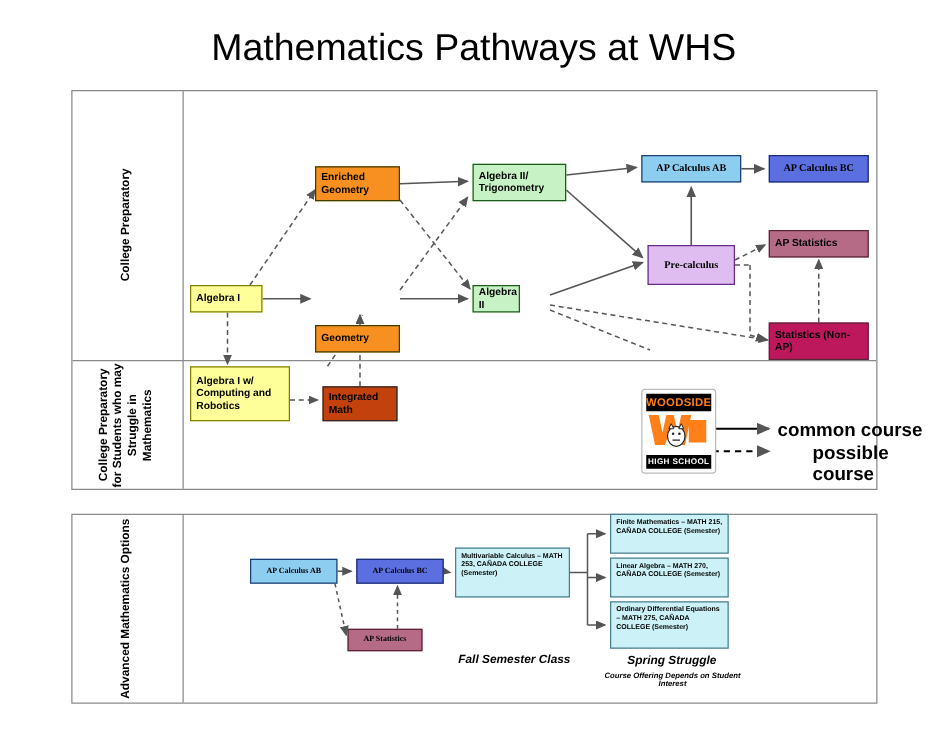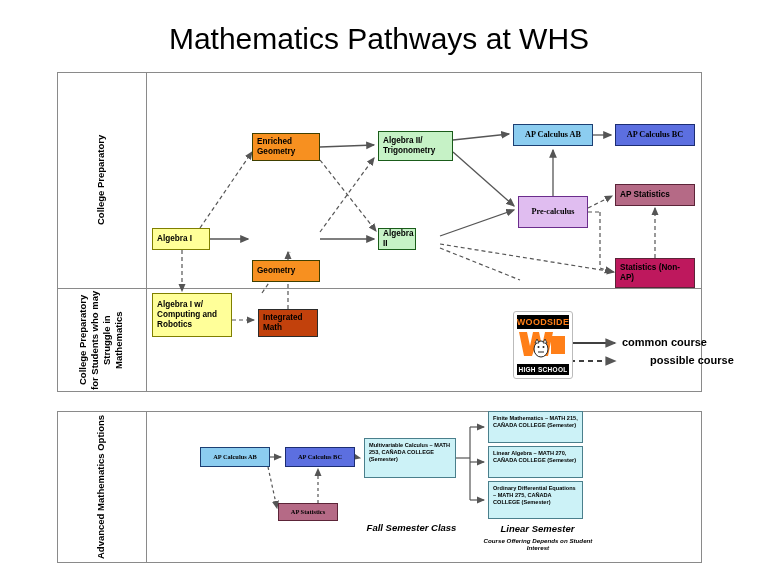--- a/index.html
+++ b/index.html
@@ -23,21 +23,21 @@
     font-size:9.5px;font-weight:bold;color:#000;text-align:center;line-height:1.25;
   }
   .node{
     position:absolute;box-sizing:border-box;border:1.4px solid #333;
     display:flex;align-items:center;
     font-size:8.2px;font-weight:bold;color:#000;line-height:1.22;
     padding:2px 4px;
   }
   .node.center{justify-content:center;text-align:center;font-family:Liberation Serif, serif;}
   svg.wires{position:absolute;left:0;top:0;width:758px;height:585px;pointer-events:none;}
-  .legend-text{position:absolute;font-size:11px;font-weight:bold;color:#000;}
+  .legend-text{position:absolute;font-size:15px;font-weight:bold;color:#000;}
   .caption{position:absolute;font-size:9.5px;font-style:italic;font-weight:bold;color:#000;text-align:center;}
   .subcaption{position:absolute;font-size:6.2px;font-style:italic;font-weight:bold;color:#000;text-align:center;line-height:1.2;}
   
   #logo{position:absolute;left:493px;top:311px;width:58px;height:66px;background:#fff;border:1px solid #bbb;border-radius:3px;overflow:hidden;margin-left:20px;}
   #logo .lg-top{position:absolute;left:3px;top:3px;width:52px;height:14px;background:#000;color:#ff7f18;
     font-size:9px;font-weight:bold;letter-spacing:.3px;display:flex;align-items:center;justify-content:center;}
   #logo .lg-bot{position:absolute;left:3px;bottom:3px;width:52px;height:11px;background:#000;color:#fff;
     font-size:6.5px;font-weight:bold;letter-spacing:.3px;display:flex;align-items:center;justify-content:center;}
   #logo .lg-mid{position:absolute;left:3px;top:18px;width:52px;height:30px;}
 </style>
@@ -153,14 +153,14 @@
 
 <div class="node center" style="left: 200px; top: 447px; width: 70px; height: 20px; background: rgb(140, 205, 240); border-color: rgb(28, 63, 115); font-size: 6.4px;">AP Calculus AB</div>
 <div class="node center" style="left: 285px; top: 447px; width: 70px; height: 20px; background: rgb(92, 111, 224); border-color: rgb(28, 45, 115); font-size: 6.4px;">AP Calculus BC</div>
 <div class="node center" style="left: 278px; top: 503px; width: 60px; height: 18px; background: rgb(181, 106, 134); border-color: rgb(92, 36, 56); font-size: 6.4px;">AP Statistics</div>
 <div class="node" style="left: 364px; top: 438px; width: 92px; height: 40px; background: rgb(204, 242, 247); border-color: rgb(74, 127, 140); font-size: 5.6px; align-items: flex-start; padding-top: 3px;">Multivariable Calculus – MATH 253, CAÑADA COLLEGE (Semester)</div>
 <div class="node" style="left: 488px; top: 411px; width: 95px; height: 32px; background: rgb(204, 242, 247); border-color: rgb(74, 127, 140); font-size: 5.6px; align-items: flex-start; padding-top: 3px;">Finite Mathematics – MATH 215, CAÑADA COLLEGE (Semester)</div>
 <div class="node" style="left: 488px; top: 446px; width: 95px; height: 32px; background: rgb(204, 242, 247); border-color: rgb(74, 127, 140); font-size: 5.6px; align-items: flex-start; padding-top: 3px;">Linear Algebra – MATH 270, CAÑADA COLLEGE (Semester)</div>
 <div class="node" style="left: 488px; top: 481px; width: 95px; height: 38px; background: rgb(204, 242, 247); border-color: rgb(74, 127, 140); font-size: 5.6px; align-items: flex-start; padding-top: 3px;">Ordinary Differential Equations – MATH 275, CAÑADA COLLEGE (Semester)</div>
 
 <div class="caption" style="left:364px;top:483px;width:95px;margin-top:39px;">Fall Semester Class</div>
-<div class="caption" style="left:490px;top:523px;width:95px;">Linear Semester</div>
+<div class="caption" style="left:490px;top:523px;width:95px;">Spring Struggle</div>
 <div class="subcaption" style="left:478px;top:537px;width:120px;">Course Offering Depends on Student Interest</div>
 
 </body></html>

